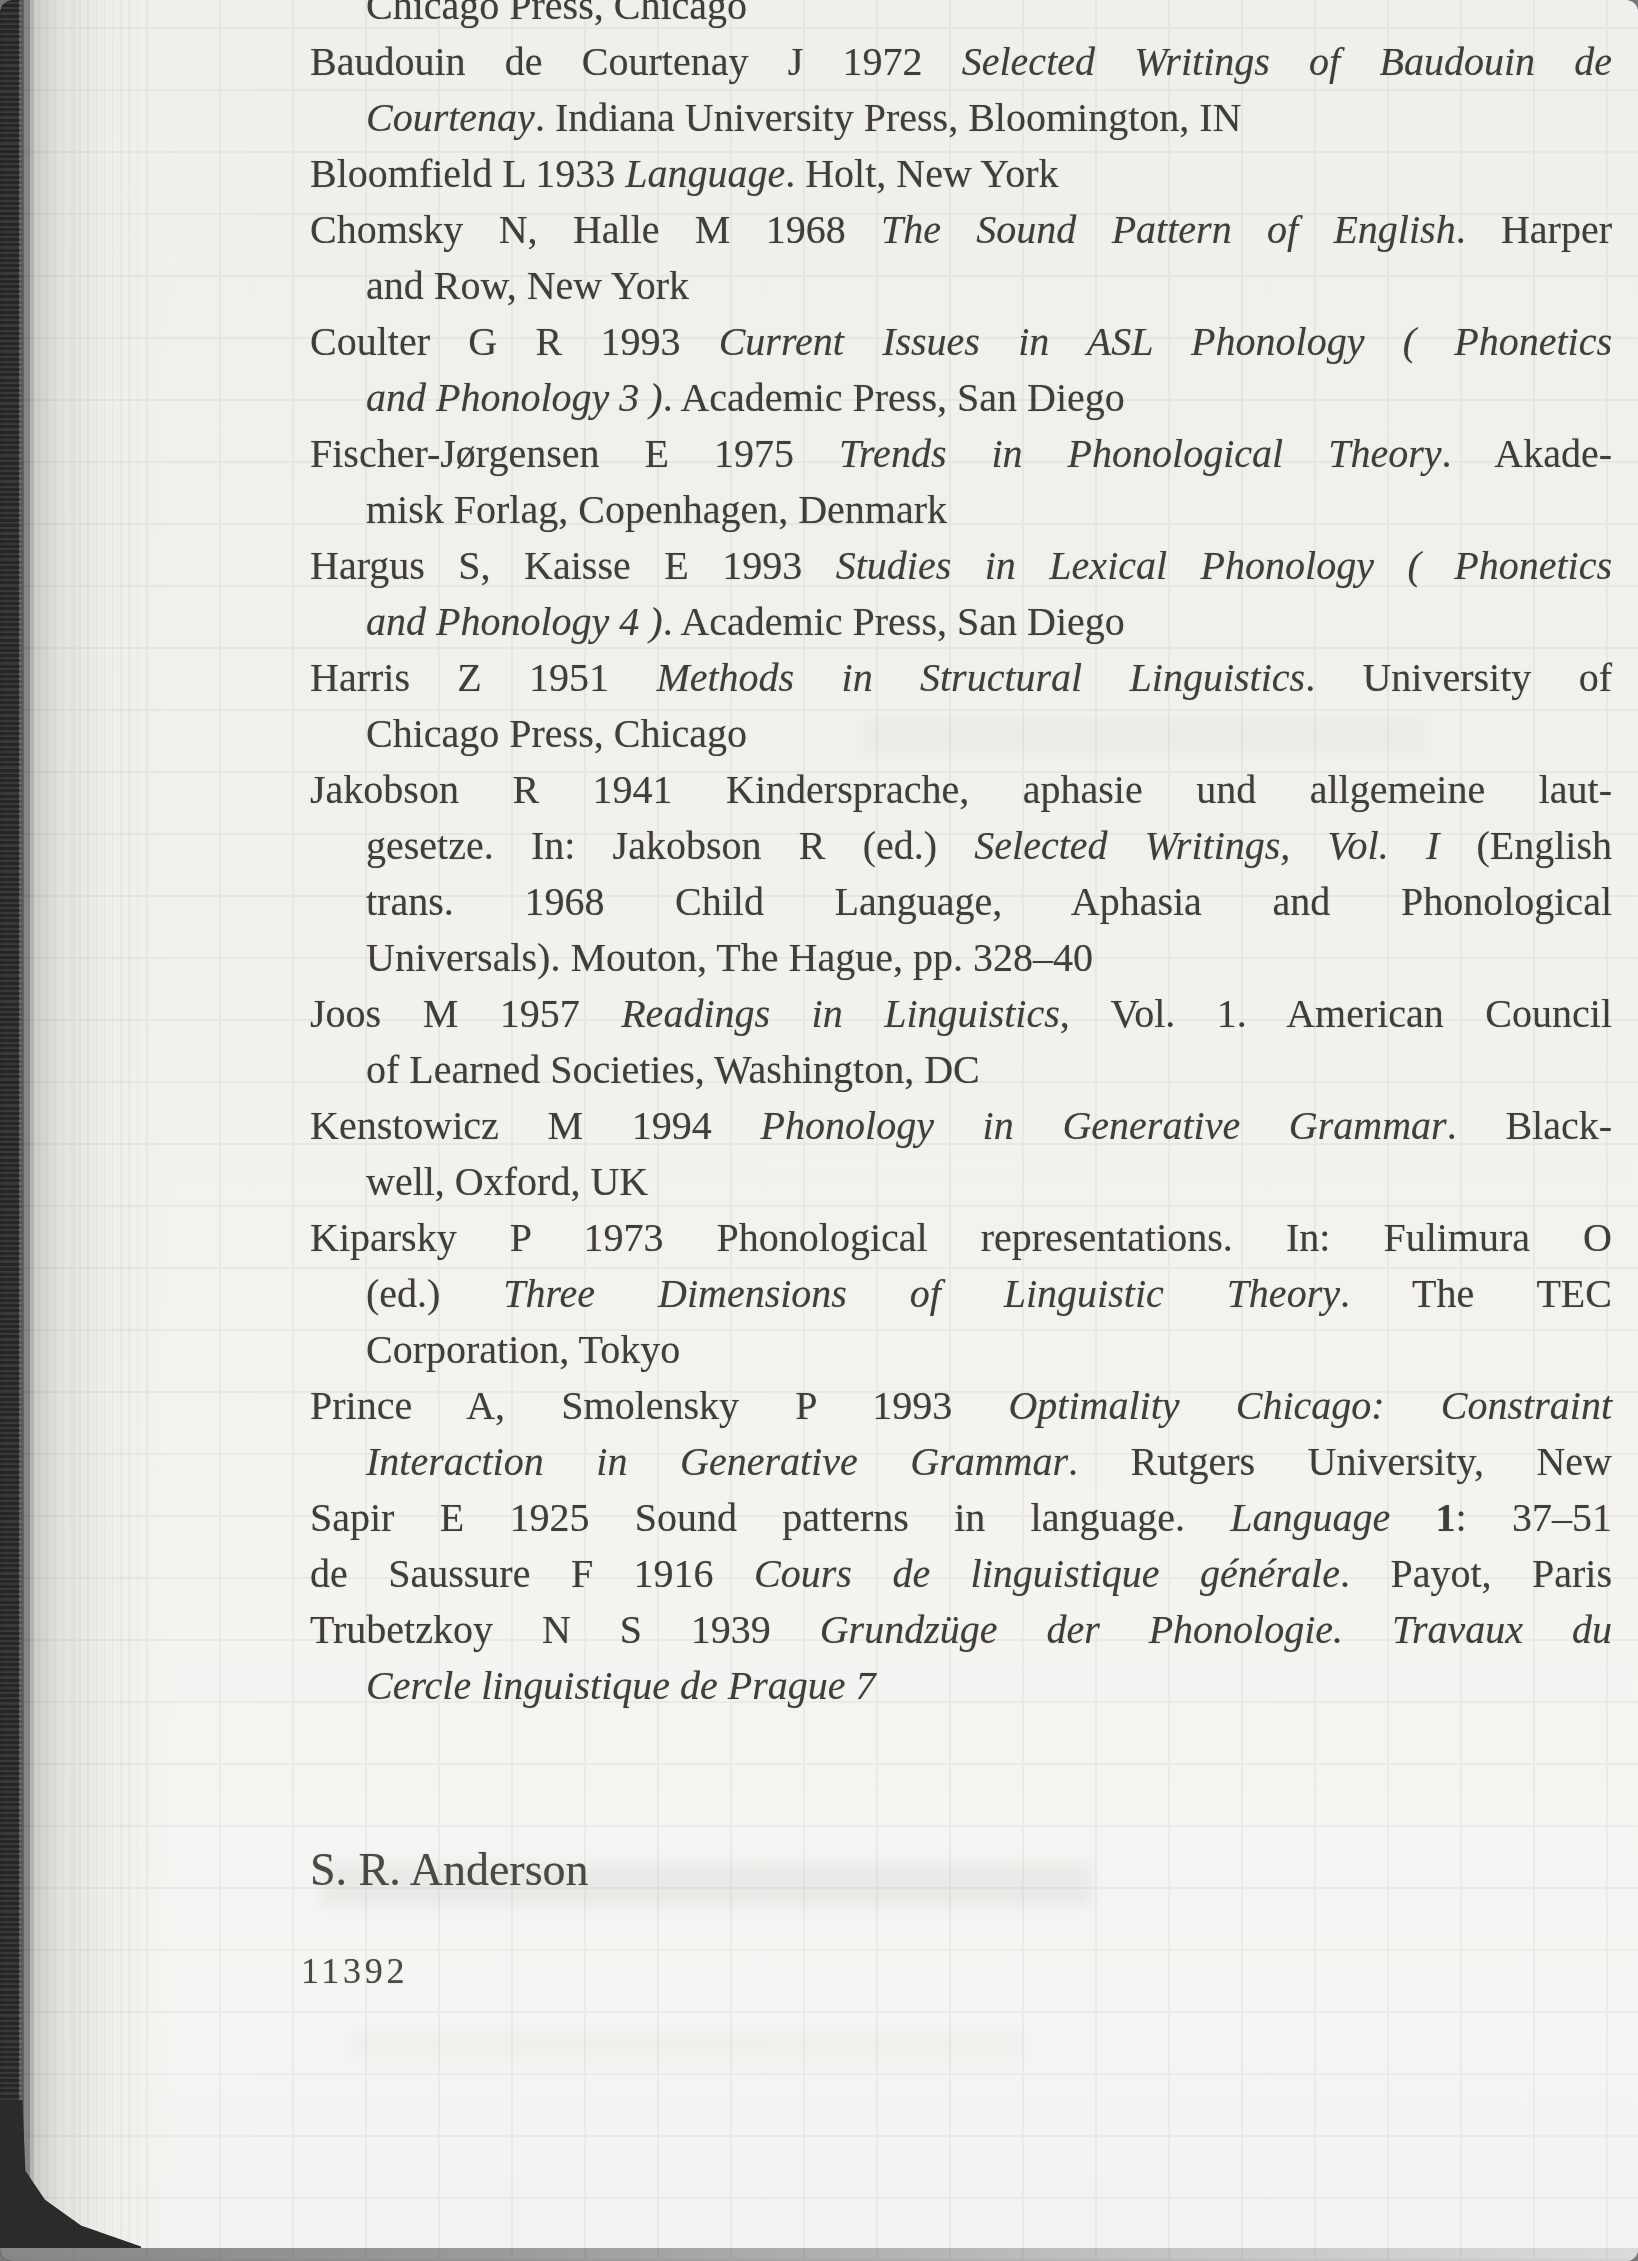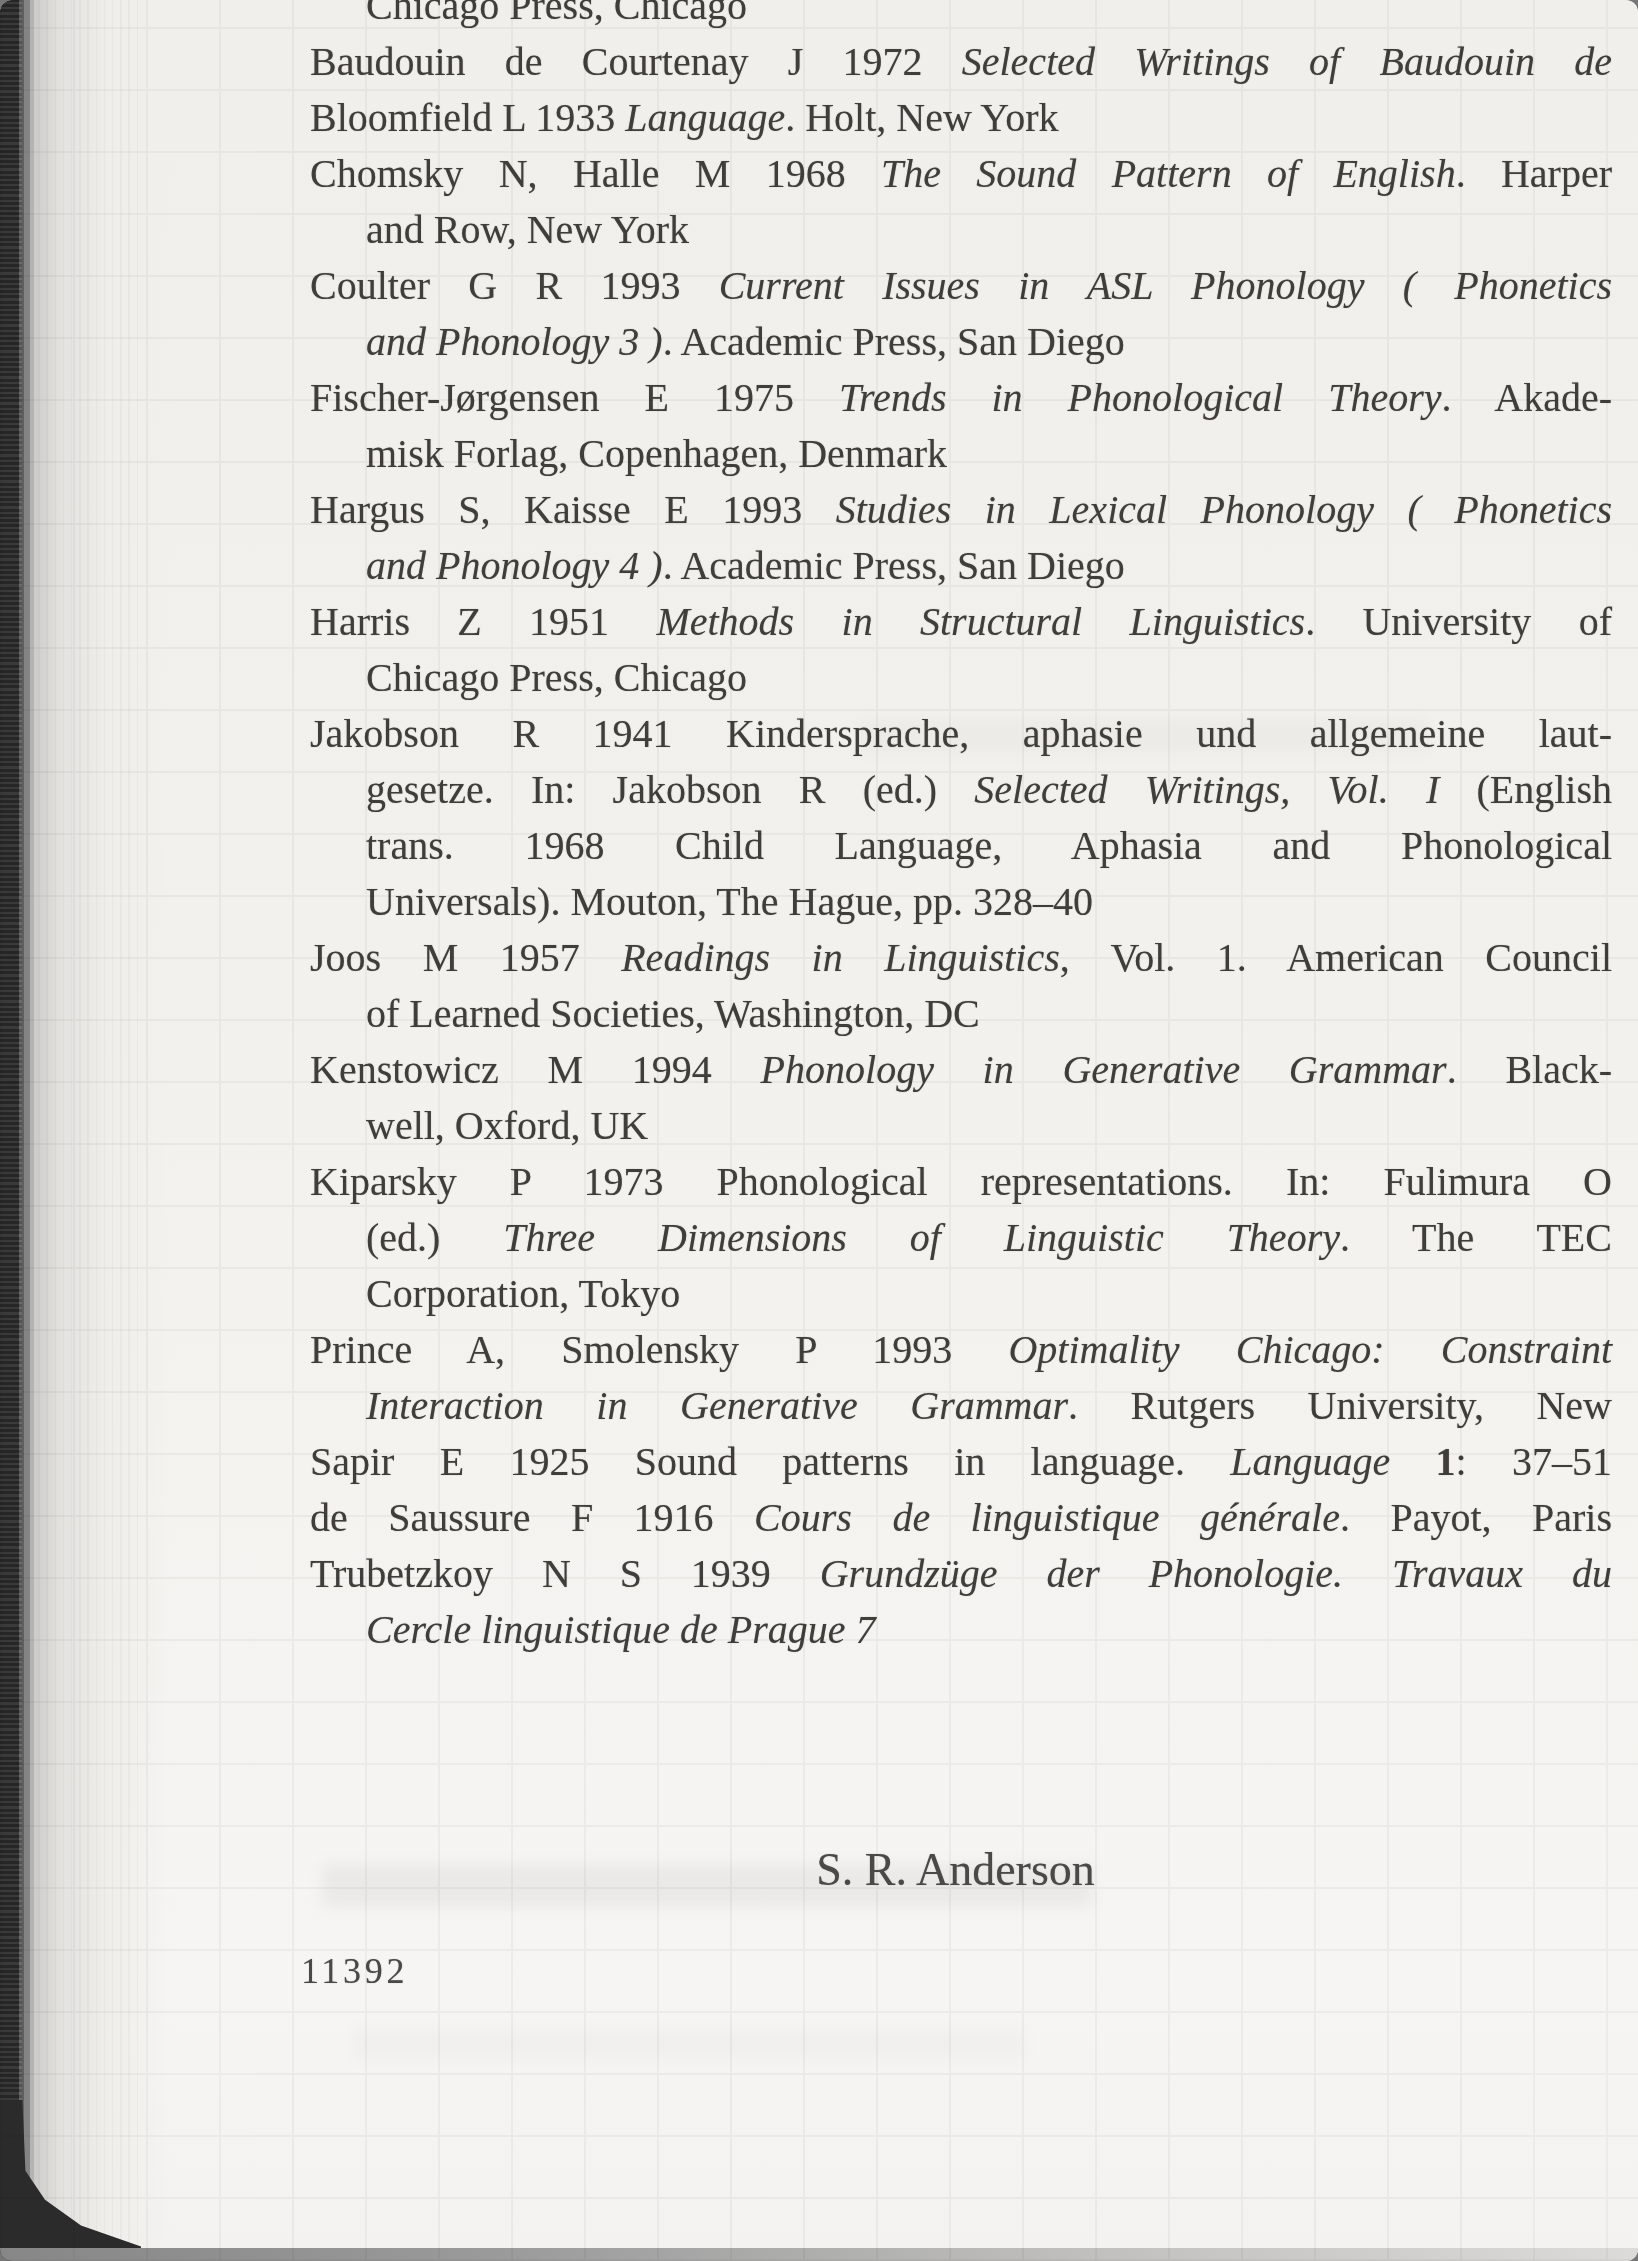--- a/index.html
+++ b/index.html
@@ -68,21 +68,21 @@
     filter:blur(0.3px);
   }
   .line{white-space:normal;}
   .line.ind{padding-left:56px;}
   .line.fill{text-align:justify;text-align-last:justify;}
   .it{font-style:italic;}
   .bd{font-weight:bold;}
 
   .author{
     position:absolute;left:310px;top:1842px;width:1291px;
-    font-size:46px;line-height:56px;color:#4b4946;text-align:center;
+    font-size:46px;line-height:56px;color:#4b4946;text-align:left;
     text-shadow:0 0 1.1px rgba(80,78,74,.45);
     filter:blur(0.3px);
   }
   .pagenum{
     position:absolute;left:301px;top:1943px;
     font-size:36px;line-height:56px;letter-spacing:3.7px;color:#4b4946;
     text-shadow:0 0 1.1px rgba(80,78,74,.45);
     filter:blur(0.3px);
   }
 </style>
@@ -97,20 +97,21 @@
   <div class="corner-blob"></div>
   <div class="bottom-band"></div>
 
   <div class="smudge s1"></div>
   <div class="smudge s2"></div>
   <div class="smudge s3"></div>
 
   <div class="refs">
       <div class="line ind"><span>Chicago Press, Chicago</span></div>
       <div class="line fill"><span>Baudouin de Courtenay J 1972 </span><span class="it">Selected Writings of Baudouin de</span></div>
+      <div class="line ind"><span class="it">Courtenay</span><span>. Indiana University Press, Bloomington, IN</span></div>
       <div class="line"><span>Bloomfield L 1933 </span><span class="it">Language</span><span>. Holt, New York</span></div>
       <div class="line fill"><span>Chomsky N, Halle M 1968 </span><span class="it">The Sound Pattern of English</span><span>. Harper</span></div>
       <div class="line ind"><span>and Row, New York</span></div>
       <div class="line fill"><span>Coulter G R 1993 </span><span class="it">Current Issues in ASL Phonology ( Phonetics</span></div>
       <div class="line ind"><span class="it">and Phonology 3 )</span><span>. Academic Press, San Diego</span></div>
       <div class="line fill"><span>Fischer-Jørgensen E 1975 </span><span class="it">Trends in Phonological Theory</span><span>. Akade-</span></div>
       <div class="line ind"><span>misk Forlag, Copenhagen, Denmark</span></div>
       <div class="line fill"><span>Hargus S, Kaisse E 1993 </span><span class="it">Studies in Lexical Phonology ( Phonetics</span></div>
       <div class="line ind"><span class="it">and Phonology 4 )</span><span>. Academic Press, San Diego</span></div>
       <div class="line fill"><span>Harris Z 1951 </span><span class="it">Methods in Structural Linguistics</span><span>. University of</span></div>

